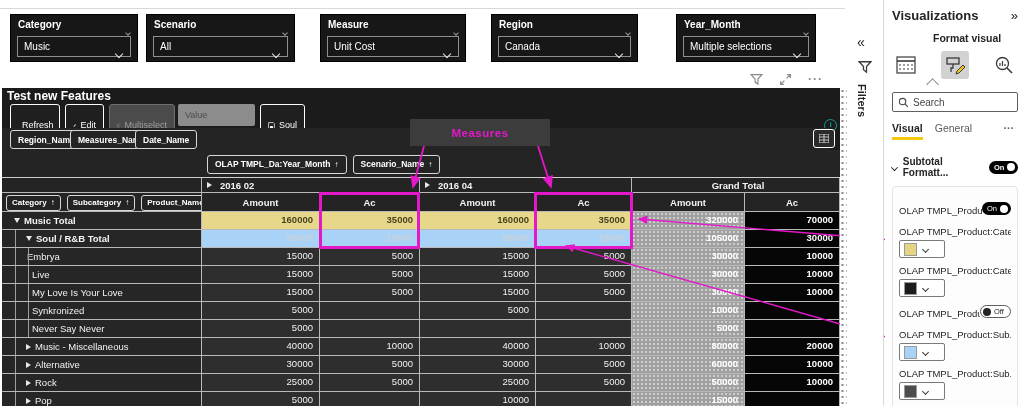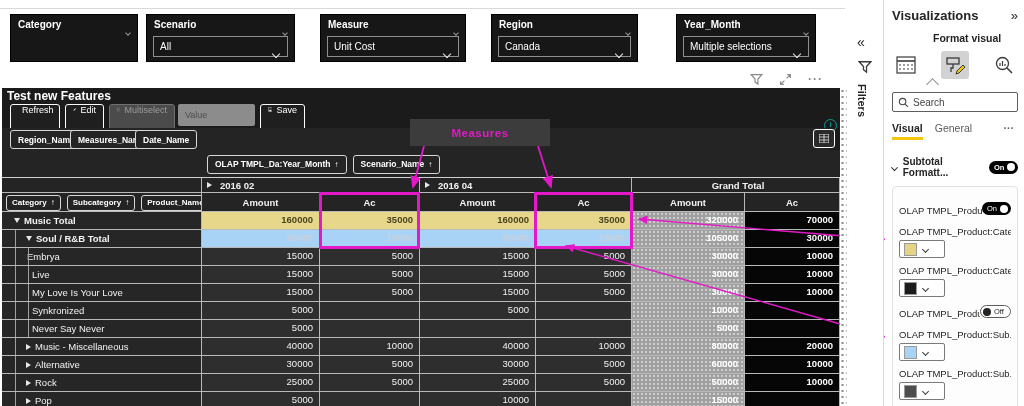--- a/index.html
+++ b/index.html
@@ -23,21 +23,21 @@
   
   .canvas-icons { position:absolute; left:750px; top:70px; width:86px; height:18px; display:flex; gap:16px; align-items:center; color:#8a8a8a; }
   .canvas-icons svg { display:block; }
   .dots { font-size:12px; font-weight:bold; color:#8a8a8a; letter-spacing:1px; }
 
   
   #visual { position:absolute; left:2px; top:88px; width:838px; height:318px; background:#1b1b1b; overflow:hidden; }
   .vis-title { position:absolute; left:5px; top:1px; font-size:12px; font-weight:bold; color:#fff; }
   .toolbar { position:absolute; left:0; top:16px; height:24px; width:100%; }
   .tbtn { position:absolute; top:0; height:27px; border:1px solid #fdfdfd; border-radius:3px; background:#1f1f1f;
-          color:#fff; font-size:9px; display:flex; align-items:flex-start; gap:4px; padding:0 7px; }
+          color:#fff; font-size:9px; display:flex; align-items:flex-end; gap:4px; padding:0 7px; }
   .tbtn.disabled { background:#4b4b4b; border-color:#6f6f6f; color:#9b9b9b; }
   .tinput { position:absolute; top:0; height:22px; background:#8c8c8c; border:none; border-radius:2px;
             font-size:9px; padding:0 7px; color:#474747; width:77px; }
   .tinput::placeholder { color:#4d4d4d; }
   .chip-band { position:absolute; left:0; top:40px; height:24px; width:828px; background:#242424; }
   .chip { position:absolute; top:2px; height:19px; border:1px solid #d7d7d7; border-radius:3px;
           color:#fff; font-size:8.5px; font-weight:bold; display:flex; align-items:center; padding:0 7px; background:#242424; white-space:nowrap; }
   .grid-btn { position:absolute; left:811px; top:41px; width:22px; height:19px; border:1.5px solid #fff; border-radius:3px;
               background:#2a2a2a; display:flex; align-items:center; justify-content:center; }
   .info-ic { position:absolute; left:822px; top:15px; width:13px; height:13px; border:1.5px solid #0e9a93; border-radius:50%;
@@ -115,20 +115,24 @@
 </head>
 <body>
 
 <div id="stage">
   <div class="page-rule"></div>
 
   <div id="slicers">
       <div class="slicer" style="left: 10px; width: 128px;">
         <div class="sl-head">Category</div>
         <div class="sl-chev-sm"><div class="chev sm"></div></div>
+        <div class="sl-box">
+          <div class="sl-val">Music</div>
+          <div class="sl-chev"><div class="chev"></div></div>
+        </div>
       </div>
       <div class="slicer" style="left: 146px; width: 149px;">
         <div class="sl-head">Scenario</div>
         <div class="sl-chev-sm"><div class="chev sm"></div></div>
         <div class="sl-box">
           <div class="sl-val">All</div>
           <div class="sl-chev"><div class="chev"></div></div>
         </div>
       </div>
       <div class="slicer" style="left: 320px; width: 146px;">
@@ -194,21 +198,21 @@
             <path d="M3 6l2 2 4-4" fill="none" stroke="#9b9b9b" stroke-width="1.2"></path>
           </svg>
         <span>Multiselect</span>
       </button>
       <input class="tinput" style="left: 176px;" disabled="" placeholder="Value">
       <button class="tbtn" style="left:258px;width:45px">
         <svg width="9" height="9" viewBox="0 0 12 12">
             <path d="M1 1h8l2 2v8H1z" fill="none" stroke="#fff" stroke-width="1.2"></path>
             <rect x="3.5" y="7" width="5" height="3.5" fill="#fff"></rect>
           </svg>
-        <span>Save</span>
+        <span>Soul</span>
       </button>
       <span class="info-ic">i</span>
     </div>
 
     <div class="chip-band">
       <span id="field-chips"><div class="chip" style="left: 8px;">Region_Name</div><div class="chip" style="left: 68px;">Measures_Name</div><div class="chip" style="left: 133px;">Date_Name</div></span>
     </div>
     <span class="grid-btn">
       <svg width="10" height="9" viewBox="0 0 10 9">
           <rect x="0" y="0" width="10" height="9" fill="none" stroke="#e8e8e8"></rect>

